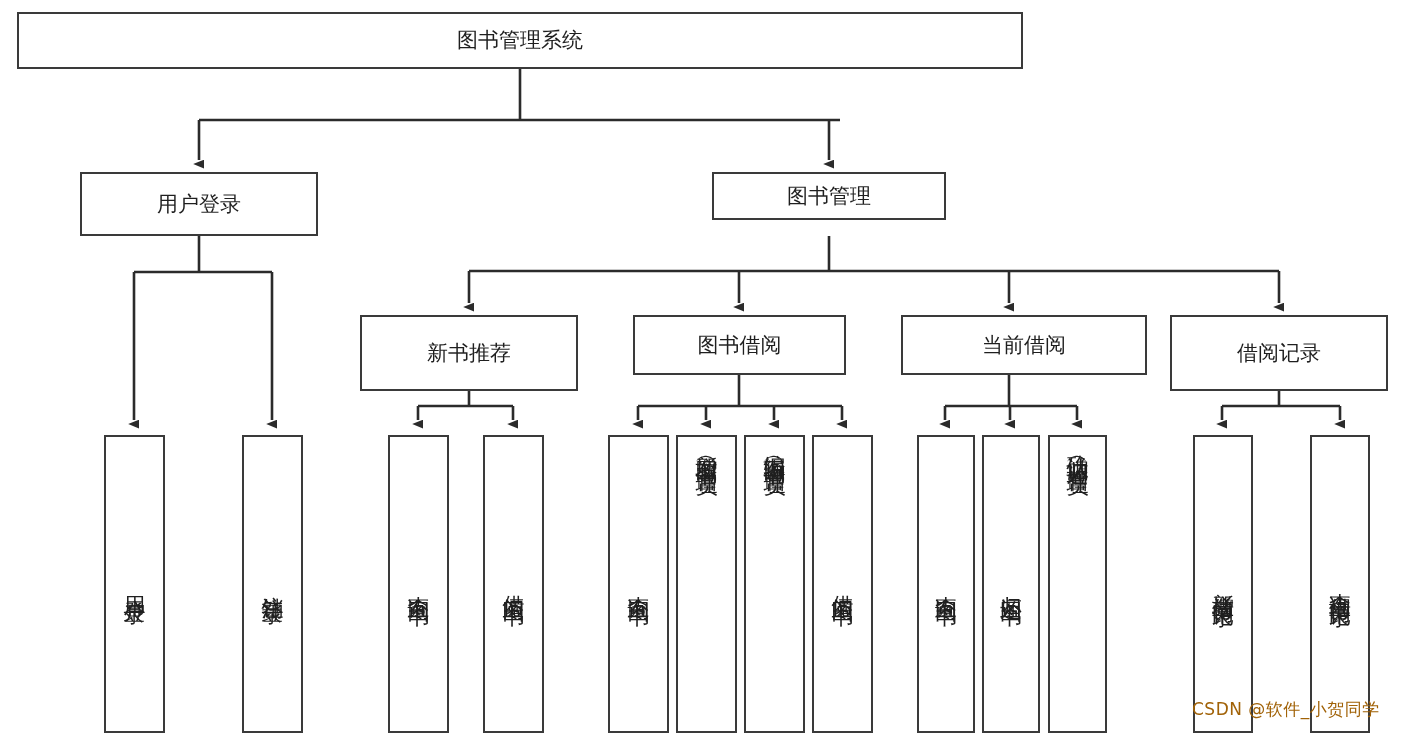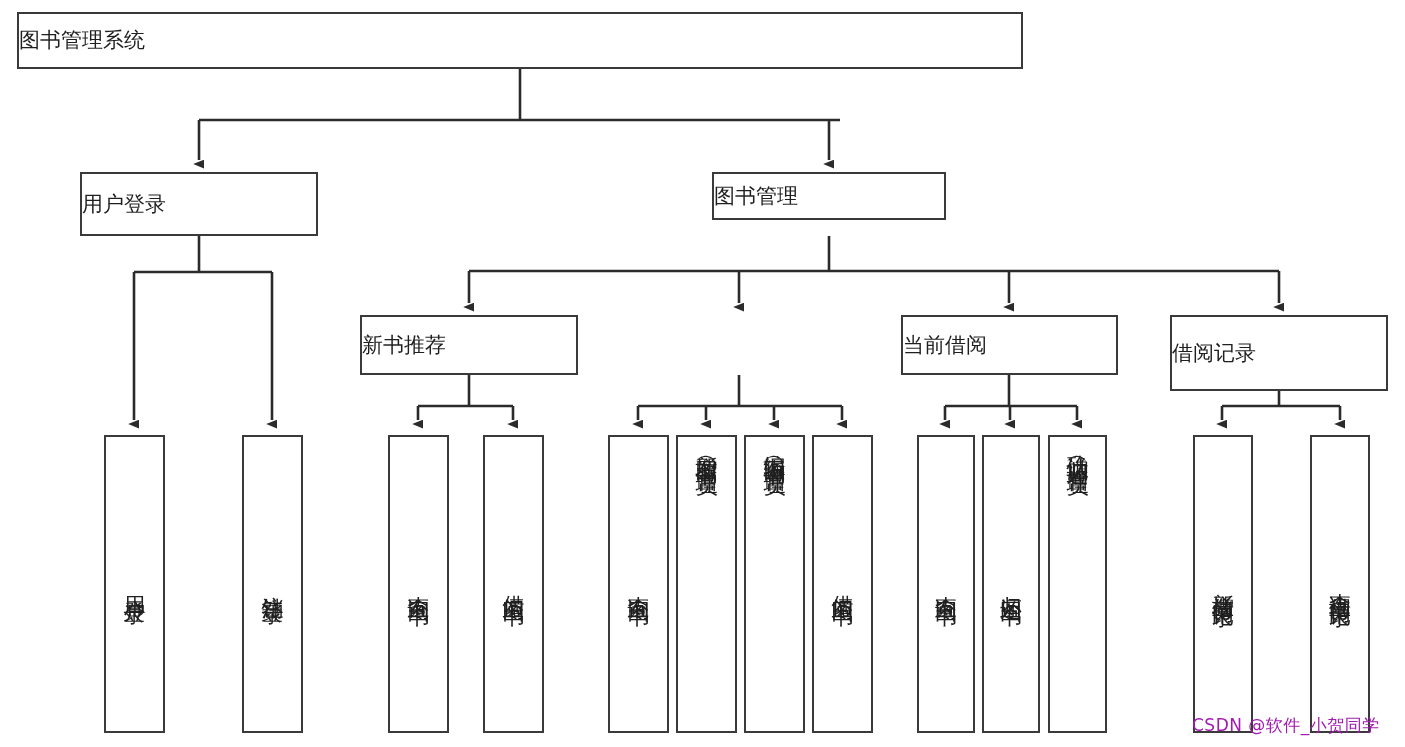--- a/index.html
+++ b/index.html
@@ -24,21 +24,21 @@
     width: 1405px;
     height: 747px;
   }
   .node {
     position: absolute;
     box-sizing: border-box;
     background: #ffffff;
     border: 2px solid #3a3a3a;
     display: flex;
     align-items: center;
-    justify-content: flex-start;
+    justify-content: center;
     color: #1f1f1f;
   }
   .node .lbl {
     display: block;
     text-align: center;
     line-height: 1.18;
     white-space: nowrap;
   }
   .node.horiz .lbl {
     font-size: 21px;
@@ -55,23 +55,23 @@
     letter-spacing: 3px;
     line-height: 1;
     white-space: nowrap;
   }
   .node.vert.centered {
     align-items: center;
   }
   #watermark {
     position: absolute;
     left: 1192px;
-    top: 714px;
+    top: 698px;
     font-size: 17px;
-    color: #a21caf;
+    color: #a16207;
     letter-spacing: 0.5px;
     white-space: nowrap;
     pointer-events: none;
   }
 </style>
 </head>
 <body>
 
 <div id="canvas">
 
@@ -130,24 +130,27 @@
     <span class="lbl">图书管理系统</span>
   </div>
 
   <div class="node horiz" style="left:80px; top:172px; width:238px; height:64px;">
     <span class="lbl">用户登录</span>
   </div>
   <div class="node horiz" style="left:712px; top:172px; width:234px; height:48px;">
     <span class="lbl">图书管理</span>
   </div>
 
-  <div class="node horiz" style="left:360px; top:315px; width:218px; height:60px;">
+  <div class="node horiz" style="left:360px; top:315px; width:218px; height:76px;">
     <span class="lbl">新书推荐</span>
   </div>
-  <div class="node horiz" style="left:901px; top:315px; width:217px; height:60px;">
+  <div class="node horiz" style="left:633px; top:315px; width:213px; height:60px;">
+    <span class="lbl">图书借阅</span>
+  </div>
+  <div class="node horiz" style="left:901px; top:315px; width:246px; height:60px;">
     <span class="lbl">当前借阅</span>
   </div>
   <div class="node horiz" style="left:1170px; top:315px; width:218px; height:76px;">
     <span class="lbl">借阅记录</span>
   </div>
 
   <div class="node vert centered" style="left:104px; top:435px; width:61px; height:298px;">
     <span class="lbl">用户登录</span>
   </div>
   <div class="node vert centered" style="left:242px; top:435px; width:61px; height:298px;">

